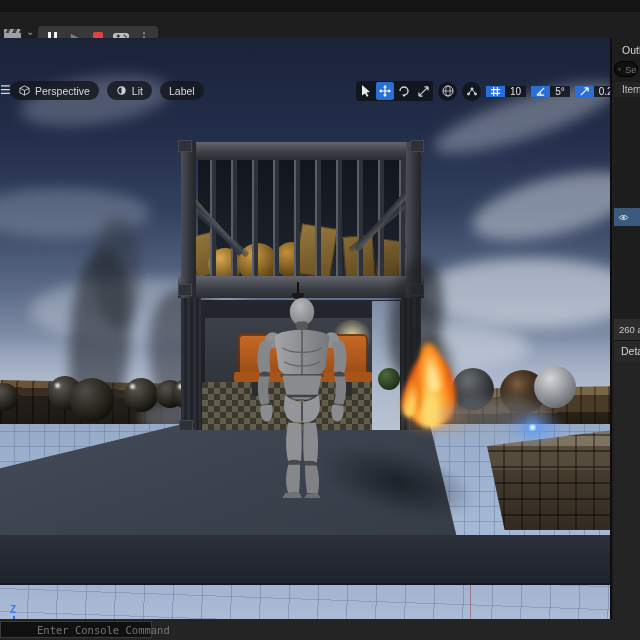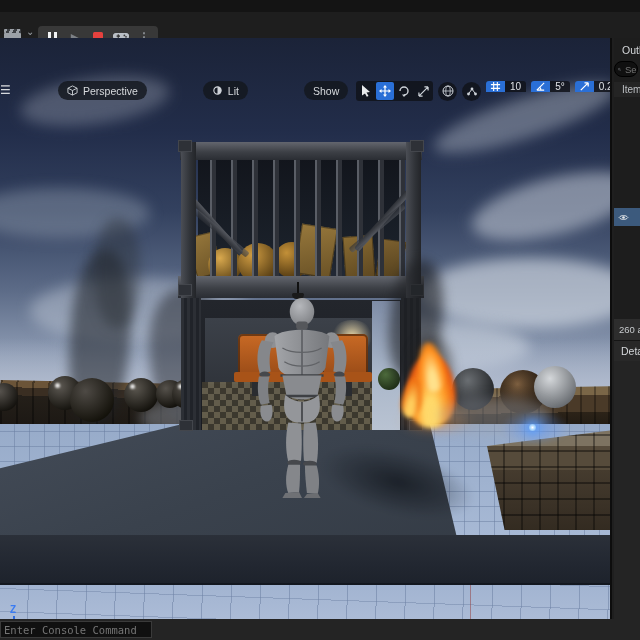--- a/index.html
+++ b/index.html
@@ -111,46 +111,46 @@
 
   
   #gizmo { left:4px; top:566px; width:40px; height:48px; }
   #gizmo .zline { position:absolute; left:9px; top:12px; width:2px; height:20px; background:#2f6de0; }
   #gizmo .zlab { position:absolute; left:6px; top:0; color:#3a7bf2; font-size:10px; font-weight:bold; }
 
   
   #vp-left { left:10px; top:43px; display:flex; gap:8px; align-items:center; }
   #vp-burger { left:0px; top:45px; color:#d6d9dd; font-size:12px; }
   .pill { height:19px; background:rgba(20,23,29,.82); border-radius:10px; display:flex;
-     align-items:center; gap:5px; padding:0 9px; color:#d7dadd; font-size:10.5px;margin-left:48px; }
+     align-items:center; gap:5px; padding:0 9px; color:#d7dadd; font-size:10.5px; }
   #vp-right { left:356px; top:43px; display:flex; gap:5px; align-items:center; }
   .toolgrp { height:20px; background:rgba(16,19,26,.85); border-radius:3px; display:flex; align-items:center; padding:1px; gap:1px; }
   .tool { width:18px; height:18px; display:flex; align-items:center; justify-content:center; border-radius:2px; color:#ced3d9; }
   .tool.active { background:#2a6fd6; color:#fff; }
-  .chip { height:20px; display:flex; align-items:flex-start; border-radius:3px; overflow:hidden; }
+  .chip { height:20px; display:flex; align-items:center; border-radius:3px; overflow:hidden; }
   .chip .ic { width:19px; background:#2a6fd6; color:#fff; display:flex; align-items:center; justify-content:center; }
   .chip .val { background:rgba(16,19,26,.85); color:#dfe2e6; font-size:10px; display:flex; align-items:center; padding:0 5px; }
   .roundbtn { width:19px; height:19px; border-radius:50%; background:rgba(16,19,26,.85); display:flex; align-items:center; justify-content:center; color:#ced3d9; }
 
   
   #rpanel { left:614px; top:38px; width:26px; height:587px; background:#1d1d1d; overflow:hidden; }
   .prow { position:absolute; left:0; width:26px; display:flex; align-items:center; gap:4px; color:#d4d7da; white-space:nowrap; overflow:hidden; }
   #rp-tab { top:3px; height:17px; font-size:10.5px; padding-left:4px; }
   #rp-search { top:23px; height:16px; padding-left:3px; background:#101010; border:1px solid #000; border-radius:8px; width:24px; }
   #rp-search input { background:transparent; border:none; outline:none; width:12px; color:#aaa; font-size:9.5px; font-family:"Liberation Sans",sans-serif; }
   #rp-head { top:44px; height:15px; font-size:10px; color:#bcbfc3; padding-left:4px; background:#242424; }
   #rp-selrow { top:170px; height:18px; background:#3c5a7d; padding-left:4px; }
   #rp-footer { top:281px; height:21px; background:#2d2d2d; font-size:9.5px; color:#c7cacd; padding-left:5px; }
   #rp-details { top:302px; height:21px; background:#282828; border-top:1px solid #151515; font-size:10.5px; padding-left:3px; }
   #rp-body { top:323px; height:264px; width:26px; background:#242424; position:absolute; }
 
   
   #bottombar { left:0; top:619px; width:640px; height:21px; background:#242424; }
   #console { position:absolute; left:0px; top:2px; width:152px; height:17px; background:#101010;
-     border:1px solid #3a3a3a; display:flex; align-items:center; }
+     border:1px solid #3a3a3a; display:flex; align-items:center;padding-left:33px; }
   #console input { background:transparent; border:none; outline:none; width:148px; padding-left:3px;
      color:#9aa0a6; font-size:10.5px; font-family:"DejaVu Sans Mono",monospace; }
 
   svg { display:block; }
 </style>
 </head>
 <body>
 
 <div id="app">
 
@@ -349,21 +349,21 @@
         <span>Perspective</span>
       </div>
       <div class="pill">
         <svg width="11" height="11" viewBox="0 0 12 12">
           <circle cx="6" cy="6" r="4" fill="none" stroke="#cfd3d8" stroke-width="1.2"></circle>
           <path d="M6 2 A4 4 0 0 1 6 10" fill="#cfd3d8"></path>
         </svg>
         <span>Lit</span>
       </div>
       <div class="pill">
-        <span>Show</span>
+        <span>Label</span>
       </div>
     </div>
 
     <div class="abs" id="vp-right">
       <div class="toolgrp">
         <div class="tool">
           <svg width="10" height="12" viewBox="0 0 10 12">
             <path d="M1 0 L9 7 L5.5 7.5 L7.5 11 L5.8 11.8 L4 8.4 L1 10.5 Z" fill="#e8eaec"></path>
           </svg>
         </div>

